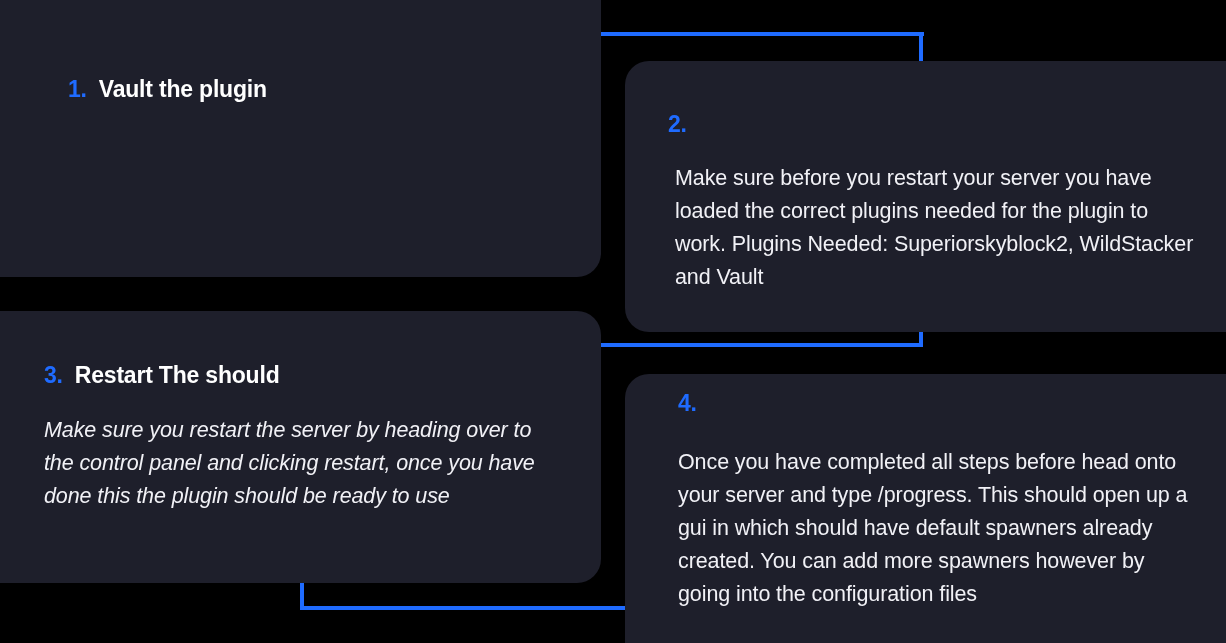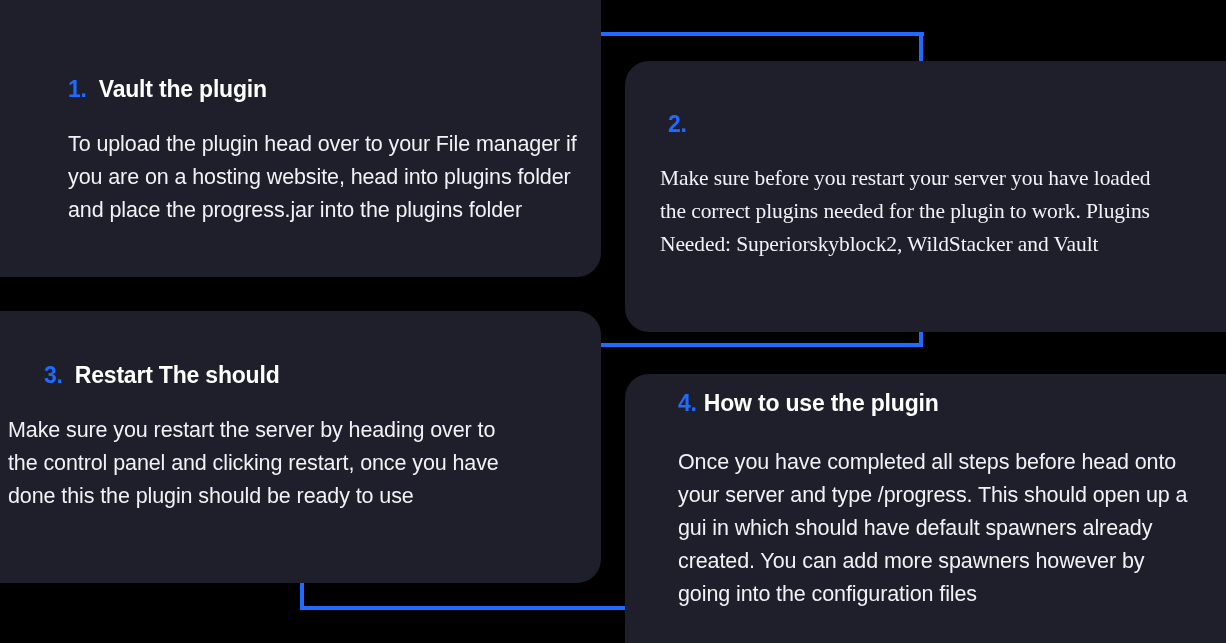--- a/index.html
+++ b/index.html
@@ -73,32 +73,32 @@
 
   
   #card-2 {
     left: 625px;
     top: 61px;
     width: 625px;
     height: 271px;
     border-radius: 24px;
   }
   #card-2 .card-title { margin: 50px 0 0 43px; }
-  #card-2 .card-body  { margin: 24px 0 0 35px; width: 520px; font-family: Liberation Serif, serif; }
+  #card-2 .card-body  { margin: 24px 0 0 50px; width: 520px; }
 
   
   #card-3 {
     left: -24px;
     top: 311px;
     width: 625px;
     height: 272px;
     border-radius: 24px;
   }
   #card-3 .card-title { margin: 51px 0 0 68px; }
-  #card-3 .card-body  { margin: 25px 0 0 32px; width: 520px; }
+  #card-3 .card-body  { margin: 25px 0 0 68px; width: 520px; font-style: italic; }
 
   
   #card-4 {
     left: 625px;
     top: 374px;
     width: 625px;
     height: 293px;
     border-radius: 24px;
   }
   #card-4 .card-title { margin: 16px 0 0 53px; }
@@ -117,21 +117,20 @@
 
   <div class="conn" style="left:300px; top:581px; width:4px; height:29px;"></div>
   <div class="conn" style="left:300px; top:606px; width:326px; height:4px;"></div>
 
   <div class="card" id="card-1">
     <div class="card-inner">
       <div class="card-title">
         <span class="num">1.</span>
         <span>Vault the plugin</span>
       </div>
-      <div class="card-body">To upload the plugin head over to your File manager if you are on a hosting website, head into plugins folder and place the progress.jar into the plugins folder</div>
     </div>
   </div>
 
   <div class="card" id="card-2">
     <div class="card-inner">
       <div class="card-title">
         <span class="num">2.</span>
       </div>
       <div class="card-body">Make sure before you restart your server you have loaded the correct plugins needed for the plugin to work. Plugins Needed: Superiorskyblock2, WildStacker and Vault</div>
     </div>
@@ -144,19 +143,18 @@
         <span>Restart The should</span>
       </div>
       <div class="card-body">Make sure you restart the server by heading over to the control panel and clicking restart, once you have done this the plugin should be ready to use</div>
     </div>
   </div>
 
   <div class="card" id="card-4">
     <div class="card-inner">
       <div class="card-title tight">
         <span class="num">4.</span>
-        <span>How to use the plugin</span>
       </div>
       <div class="card-body">Once you have completed all steps before head onto your server and type /progress. This should open up a gui in which should have default spawners already created. You can add more spawners however by going into the configuration files</div>
     </div>
   </div>
 
 </div>
 
 </body></html>

